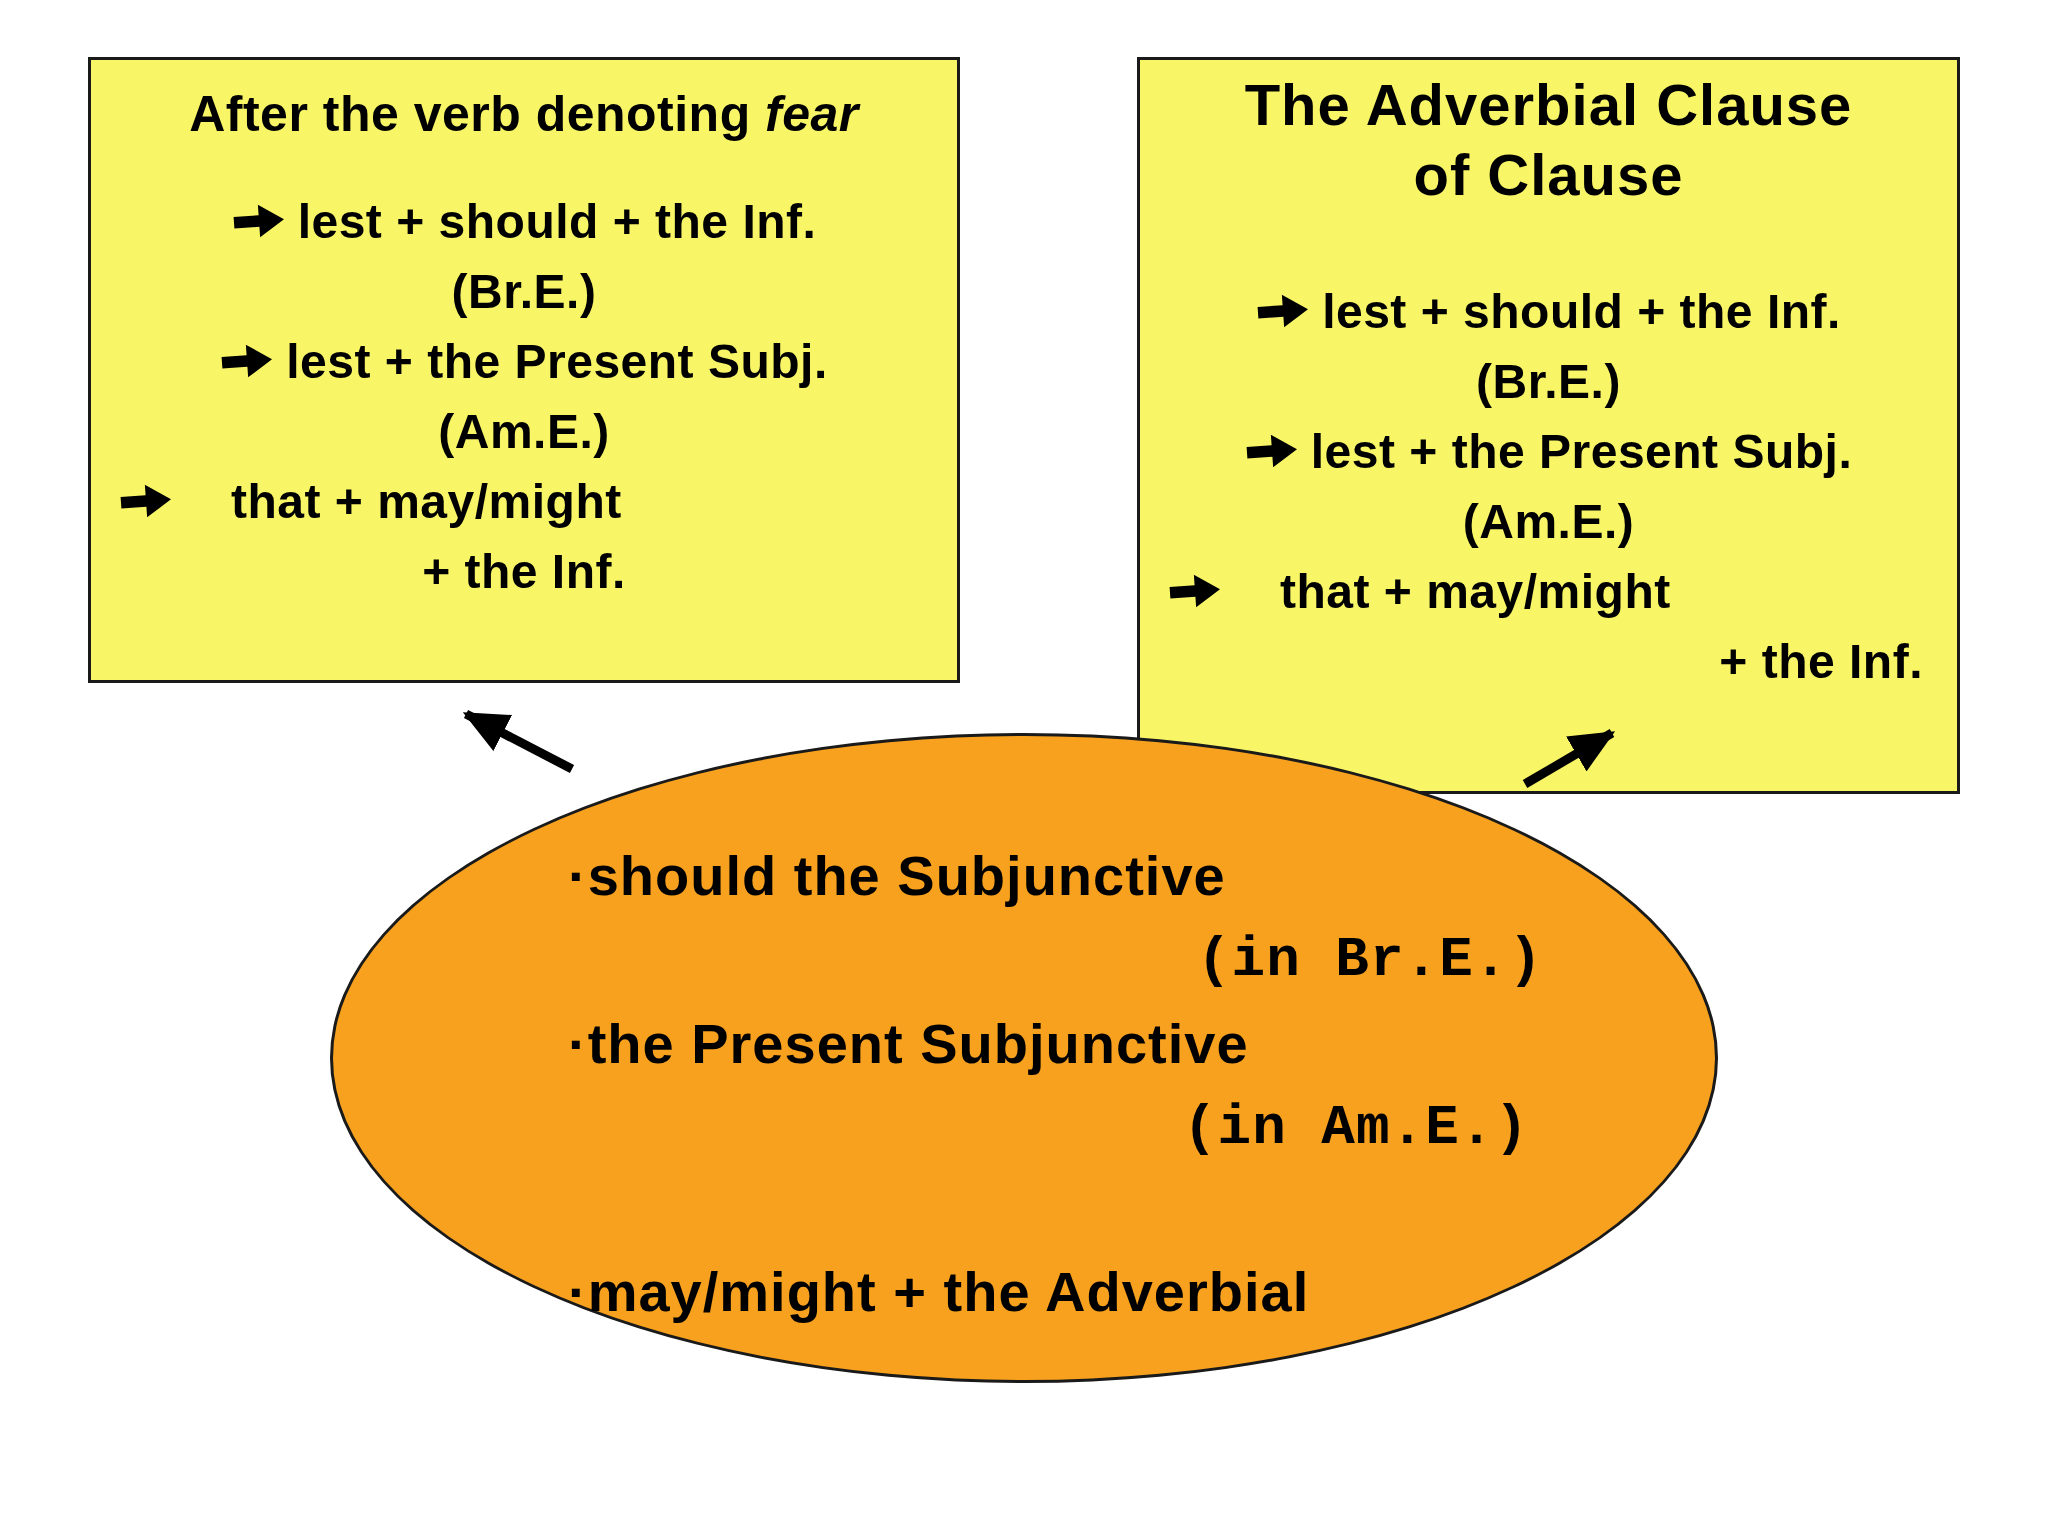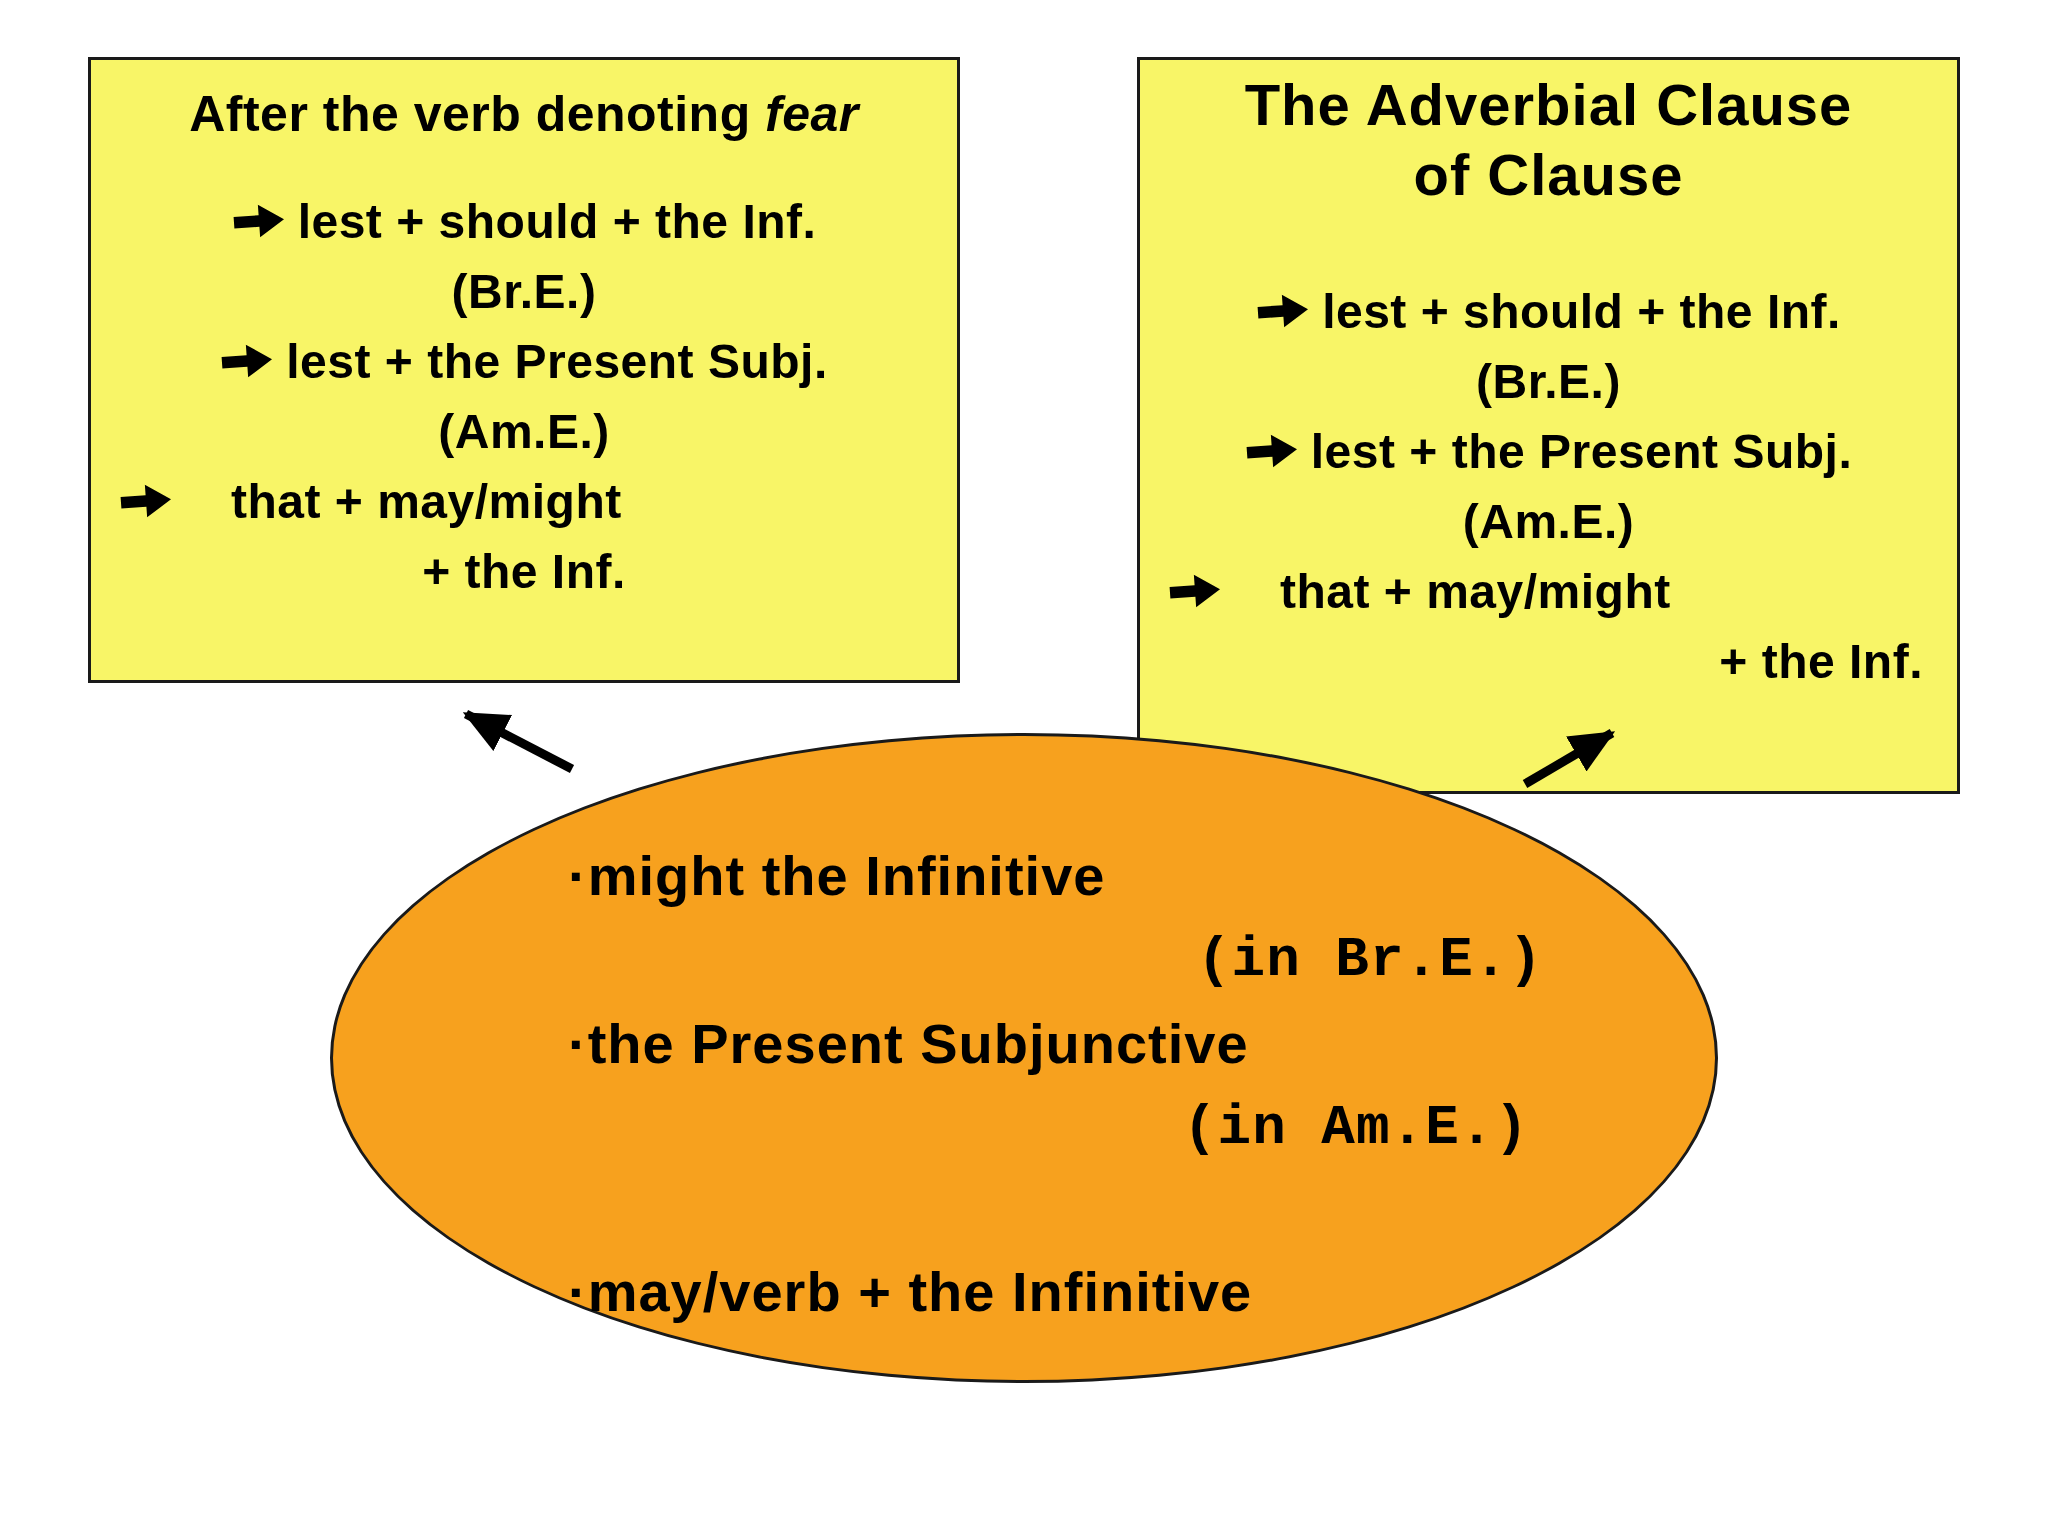--- a/index.html
+++ b/index.html
@@ -174,30 +174,30 @@
       </div>
       <div class="row end">
         <span>+ the Inf.</span>
       </div>
     </div>
   </div>
 
   <div id="ellipse">
     <div class="ellipse-text">
       <div class="e-line">
-        <span class="bullet-dot">·</span><span>might the Infinitive</span>
+        <span class="bullet-dot">·</span><span>should the Subjunctive</span>
       </div>
       <div class="e-note">(in Br.E.)</div>
       <div class="e-line">
         <span class="bullet-dot">·</span><span>the Present Subjunctive</span>
       </div>
       <div class="e-note note2">(in Am.E.)</div>
       <div class="e-spacer"></div>
       <div class="e-line">
-        <span class="bullet-dot">·</span><span>may/verb + the Infinitive</span>
+        <span class="bullet-dot">·</span><span>may/might + the Adverbial</span>
       </div>
     </div>
   </div>
 
   <svg id="connector-arrows" viewBox="0 0 2048 1536" xmlns="http://www.w3.org/2000/svg">
     <defs>
       <marker id="ah" markerWidth="6" markerHeight="5" refX="4.6" refY="2.25" orient="auto" markerUnits="strokeWidth">
         <path d="M0,0 L5,2.25 L0,4.5 Z" fill="#000"></path>
       </marker>
     </defs>

